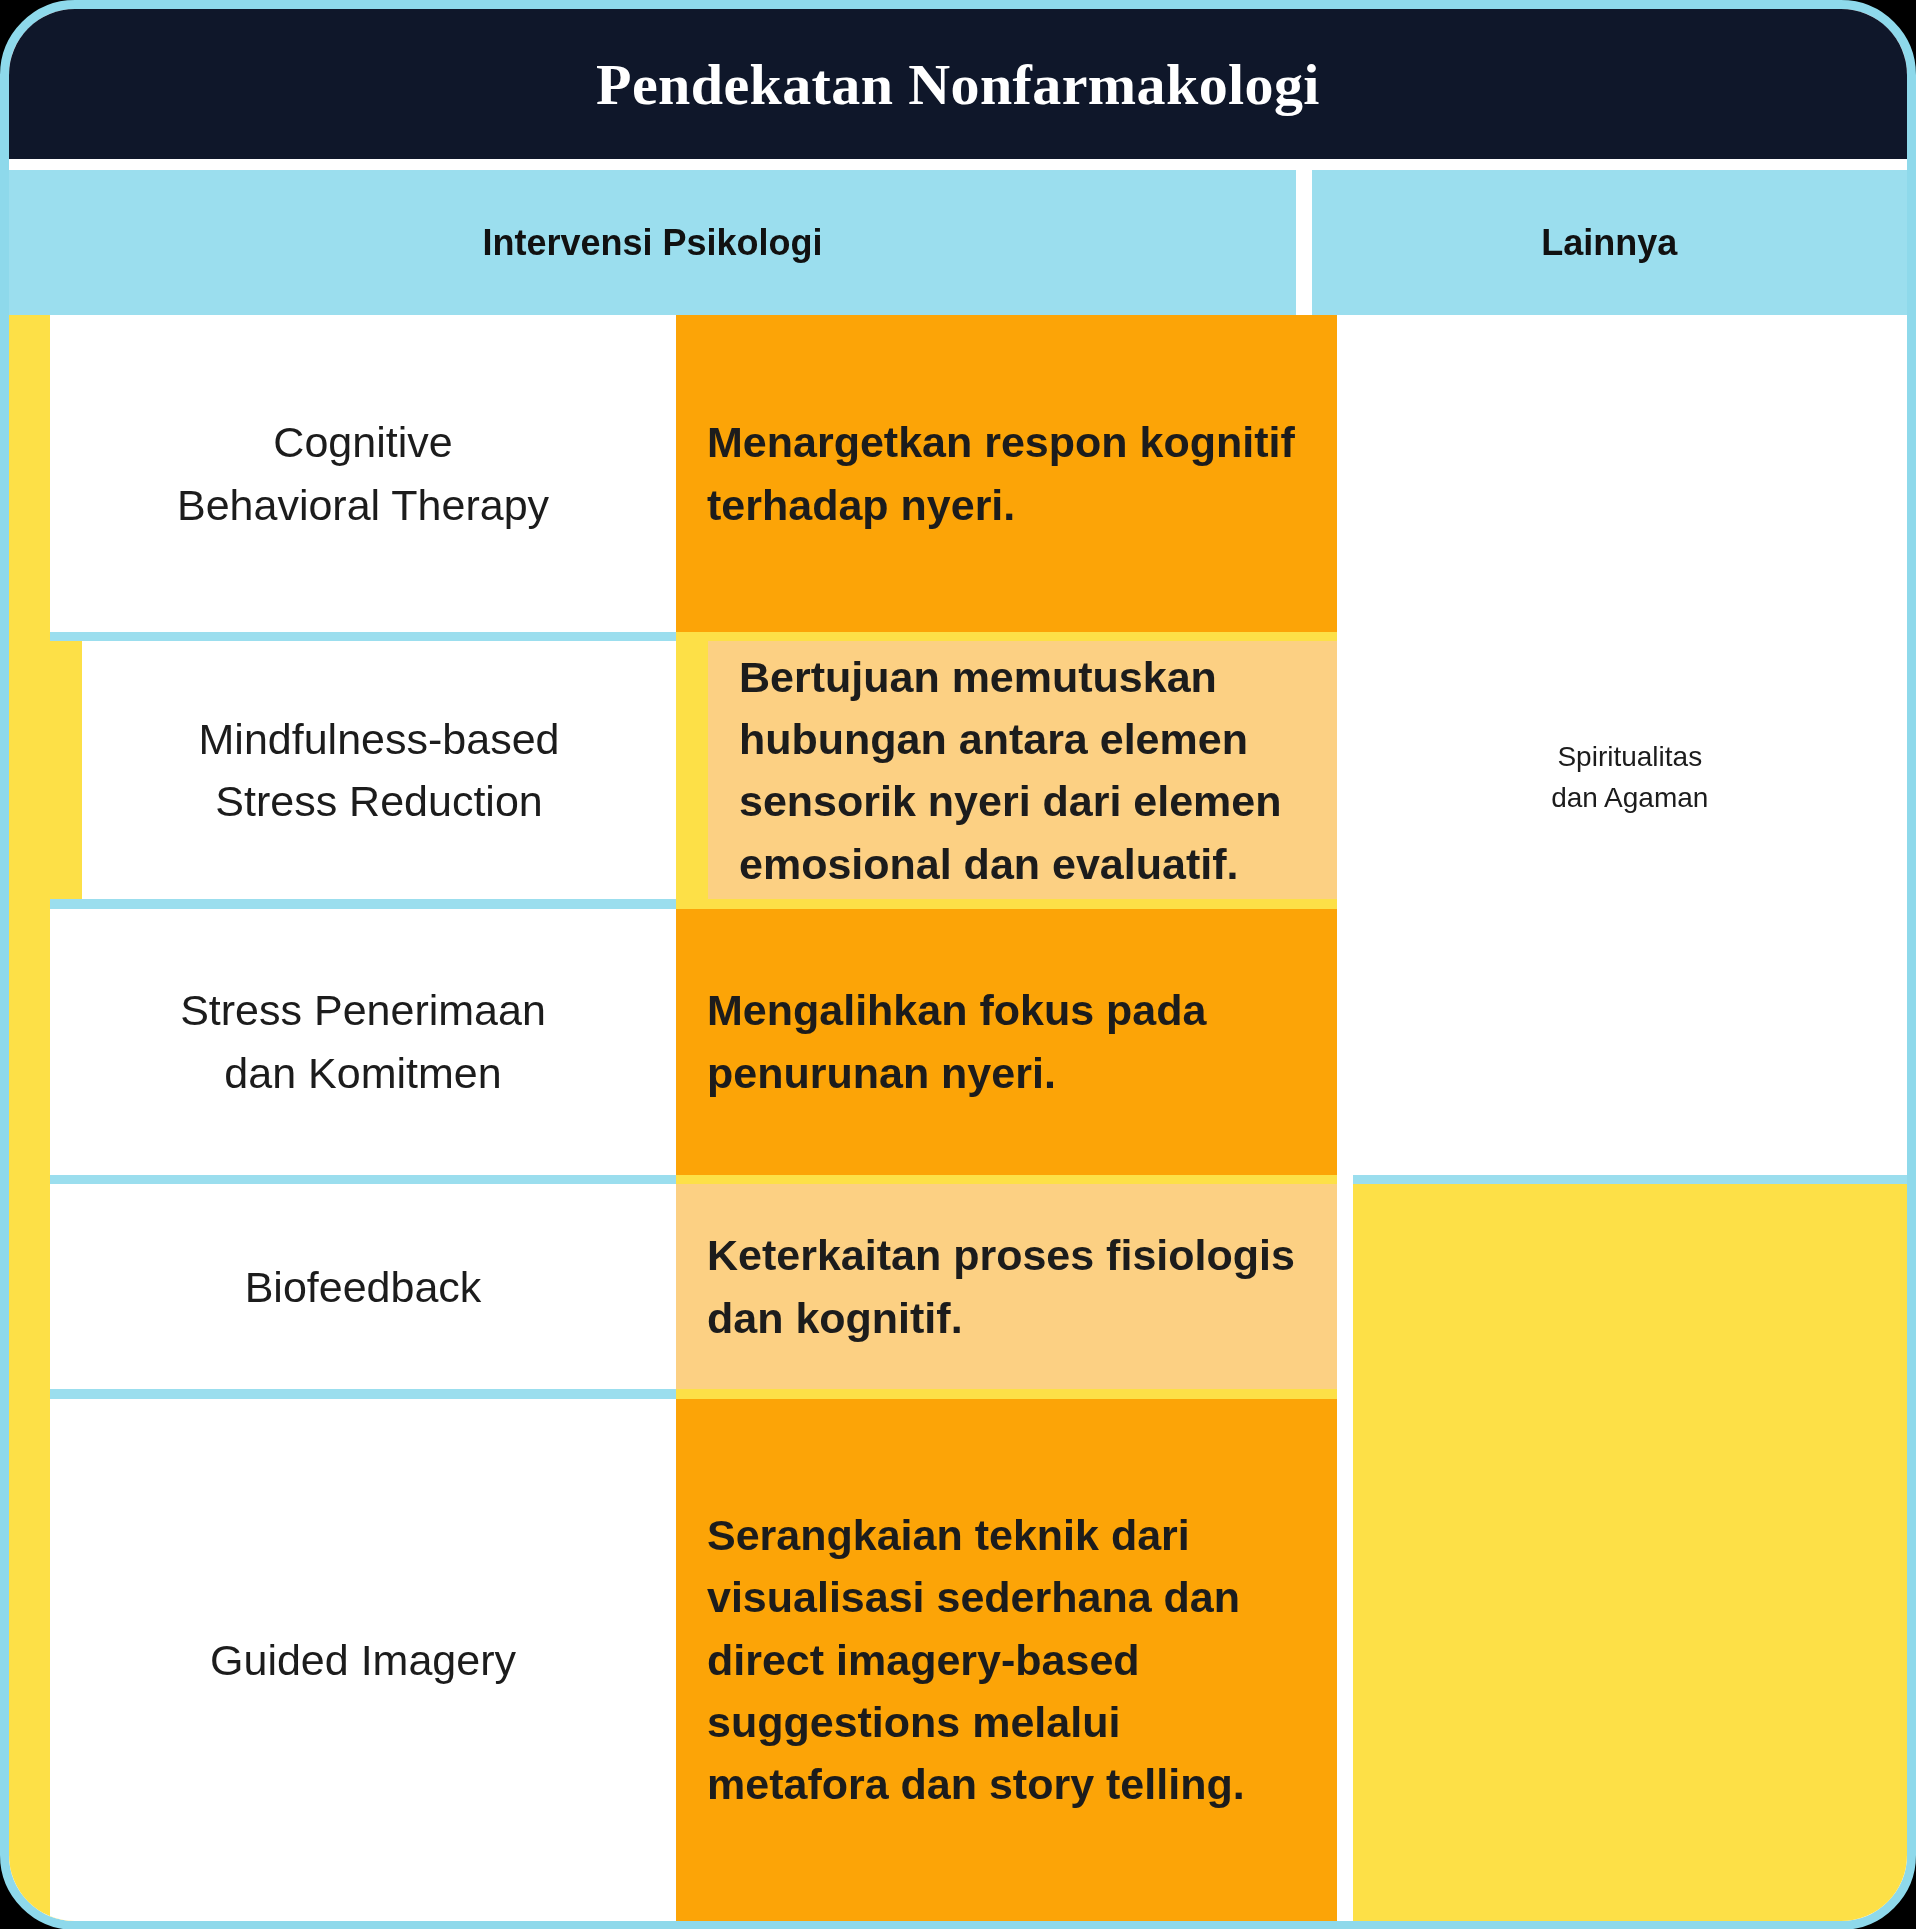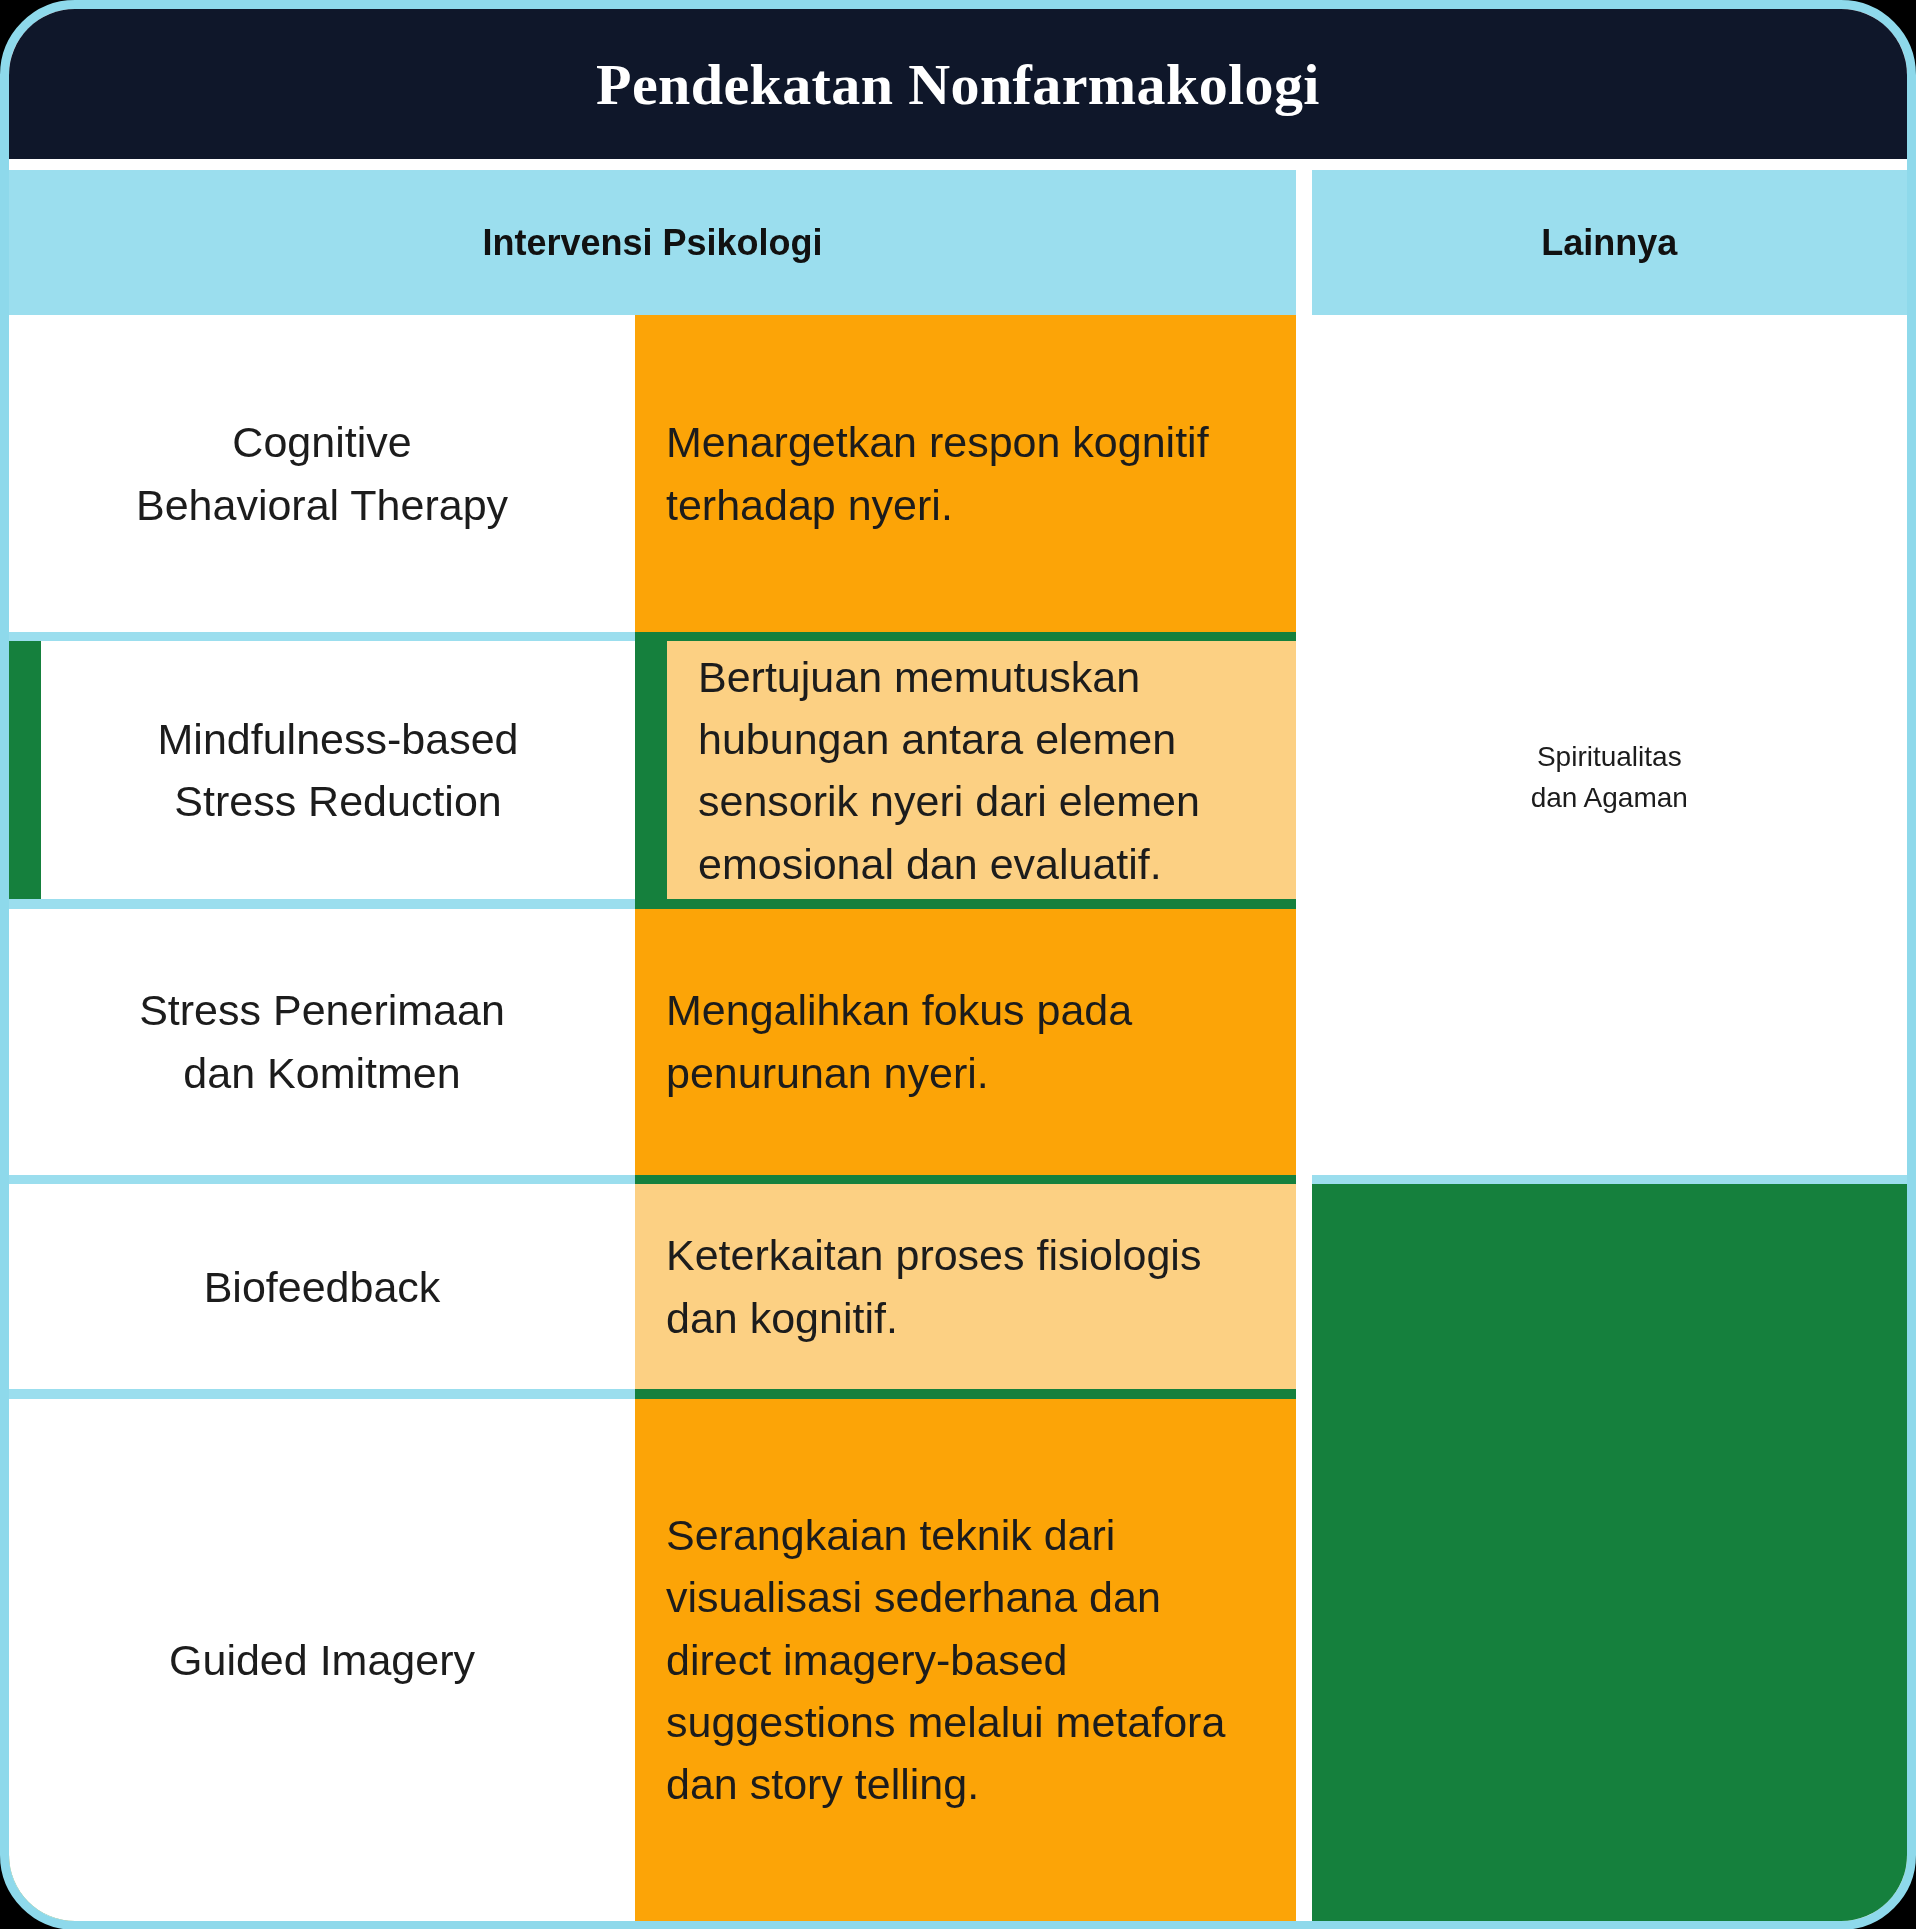--- a/index.html
+++ b/index.html
@@ -62,21 +62,22 @@
     font-size: 36px;
     font-weight: bold;
   }
   .header-gap { background: #ffffff; }
   
   .body-grid {
     flex: 1 1 auto;
     display: grid;
     grid-template-columns: 626px 661px 15.6px 1fr;
     grid-template-rows: 317px 9.4px 258px 9.4px 266px 9.4px 205px 9.4px 1fr;
-    background: #15803d;
+    background: #fde047;
+    padding-left: 41px;
   }
   .name-cell {
     grid-column: 1;
     background: #ffffff;
     display: flex;
     align-items: center;
     justify-content: center;
     text-align: center;
     color: #1C1C1C;
     font-size: 43px;
@@ -90,20 +91,21 @@
   .desc-cell {
     grid-column: 2;
     display: flex;
     align-items: center;
     padding: 15.6px 31px;
     box-sizing: border-box;
     color: #1C1C1C;
     font-size: 43px;
     line-height: 1.45;
     text-align: left;
+    font-weight: bold;
   }
   .tone-dark  { background: #FCA407; }
   .tone-light { background: #FCD083; }
   .col-gap { grid-column: 3; background: #ffffff; }
   .others-cell {
     grid-column: 4;
     background: #ffffff;
     display: flex;
     align-items: center;
     justify-content: center;

